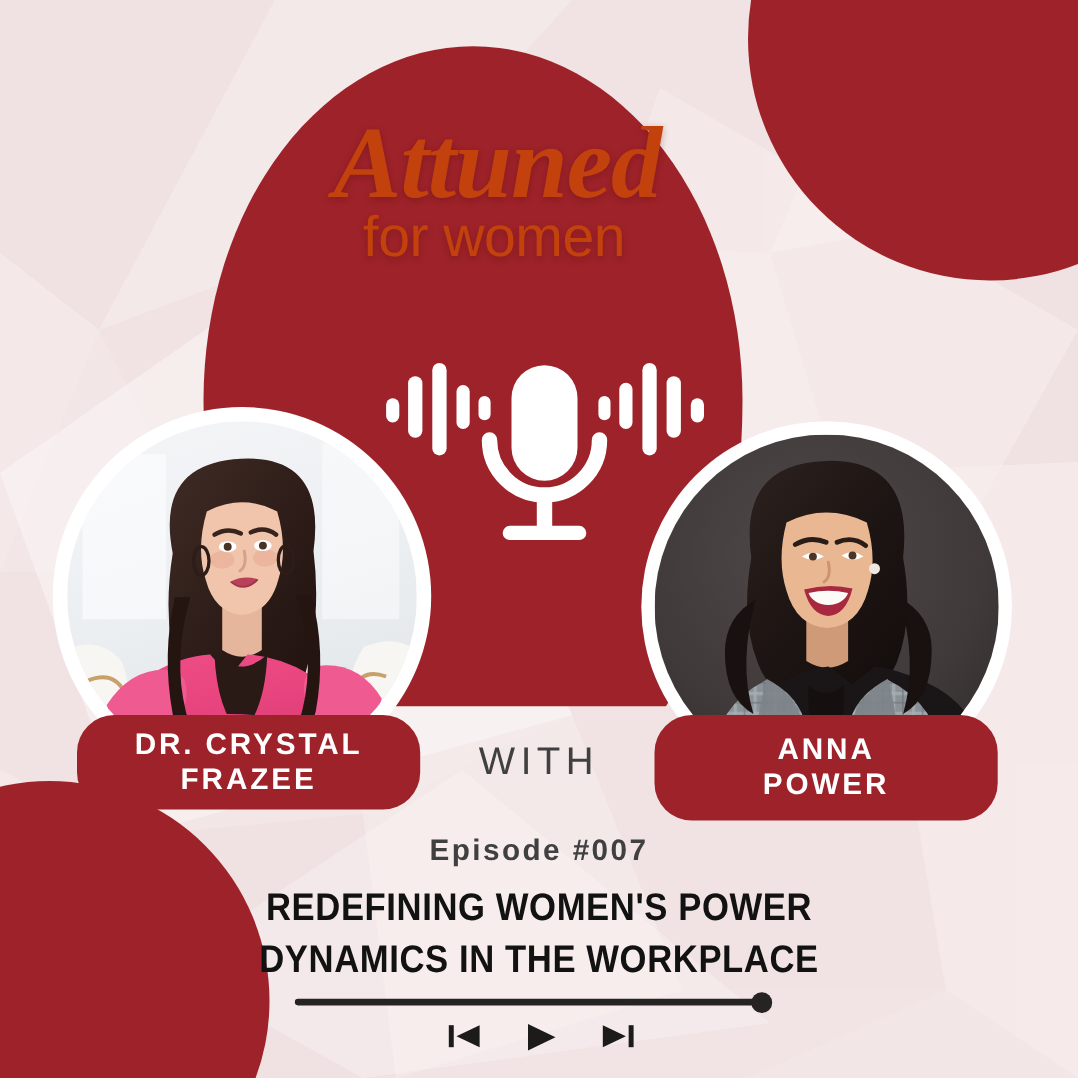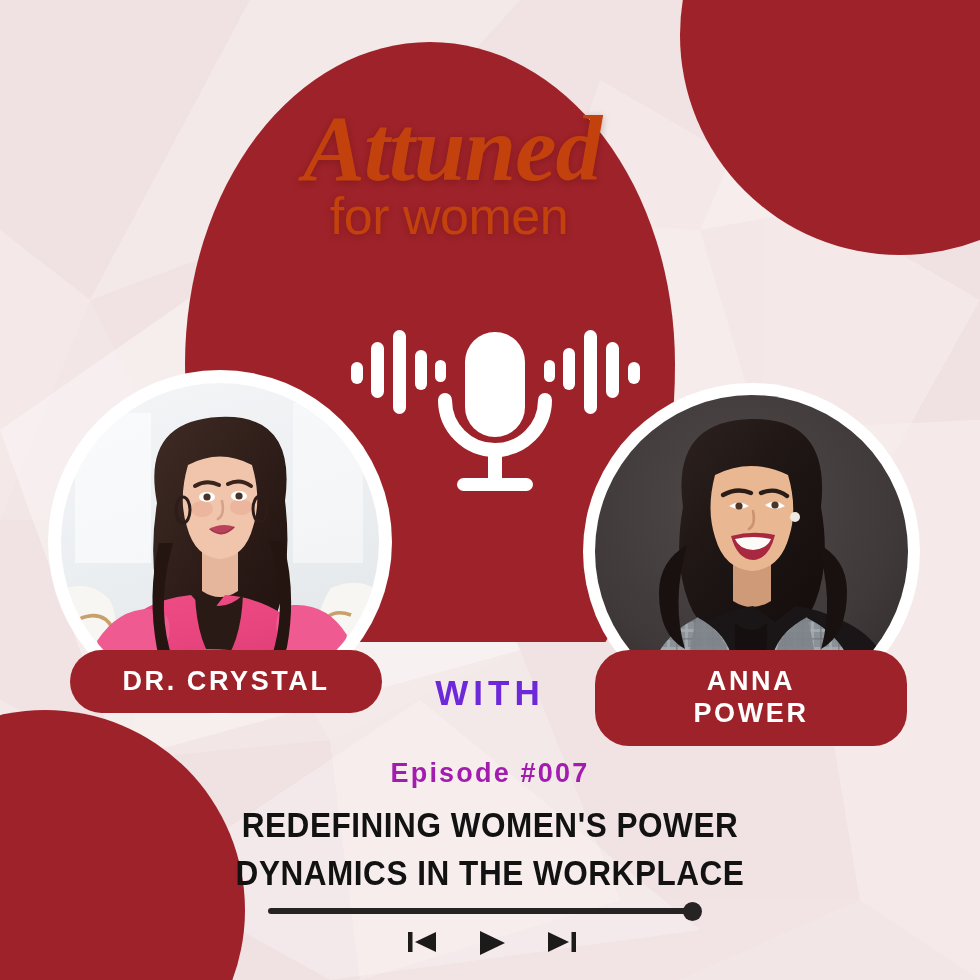--- a/index.html
+++ b/index.html
@@ -123,39 +123,39 @@
     display:flex;
     flex-direction:column;
     align-items:center;
     justify-content:center;
     text-align:center;
     font-weight:700;
     letter-spacing:2.6px;
     line-height:1.18;
     font-size:27px;
   }
-  .pill-left  { left:70px;  top:650px; width:312px; height:63px; }
+  .pill-left  { left:70px;  top:650px; width:312px; height:86px; }
   .pill-right { left:595px; top:650px; width:312px; height:96px; }
 
   .with-label {
     position:absolute; z-index:9;
     left:400px; top:650px; width:180px; height:86px;
     display:flex; align-items:center; justify-content:center;
-    color:#6d28d9;
-    font-weight:700;
+    color:#404040;
+    font-weight:400;
     font-size:35px;
     letter-spacing:5px;
   }
 
   
   .episode-no {
     position:absolute; z-index:6;
     left:0; top:758px; width:980px;
     text-align:center;
-    color:#a21caf;
+    color:#404040;
     font-weight:700;
     font-size:27px;
     letter-spacing:2.2px;
   }
   .ep-title {
     position:absolute; z-index:6;
     left:0; width:980px;
     text-align:center;
     color:#121212;
     font-weight:700;
@@ -392,20 +392,21 @@
         <path d="M140 228 q16 14 32 0 q2 50 -16 85 q-18 -35 -16 -85z" fill="#15100f"></path>
 
         <path d="M92 150 q-16 58 -2 104 q-26 -14 -26 -56 q0 -32 28 -48z" fill="#181110"></path>
         <path d="M222 148 q18 58 4 106 q26 -14 26 -58 q0 -32 -30 -48z" fill="#181110"></path>
       </svg>
     </div>
   </div>
 
   <div class="pill pill-left">
     <span>DR. CRYSTAL</span>
+    <span>FRAZEE</span>
   </div>
 
   <div class="with-label">WITH</div>
 
   <div class="pill pill-right">
     <span>ANNA</span>
     <span>POWER</span>
   </div>
 
   <div class="episode-no">Episode #007</div>

